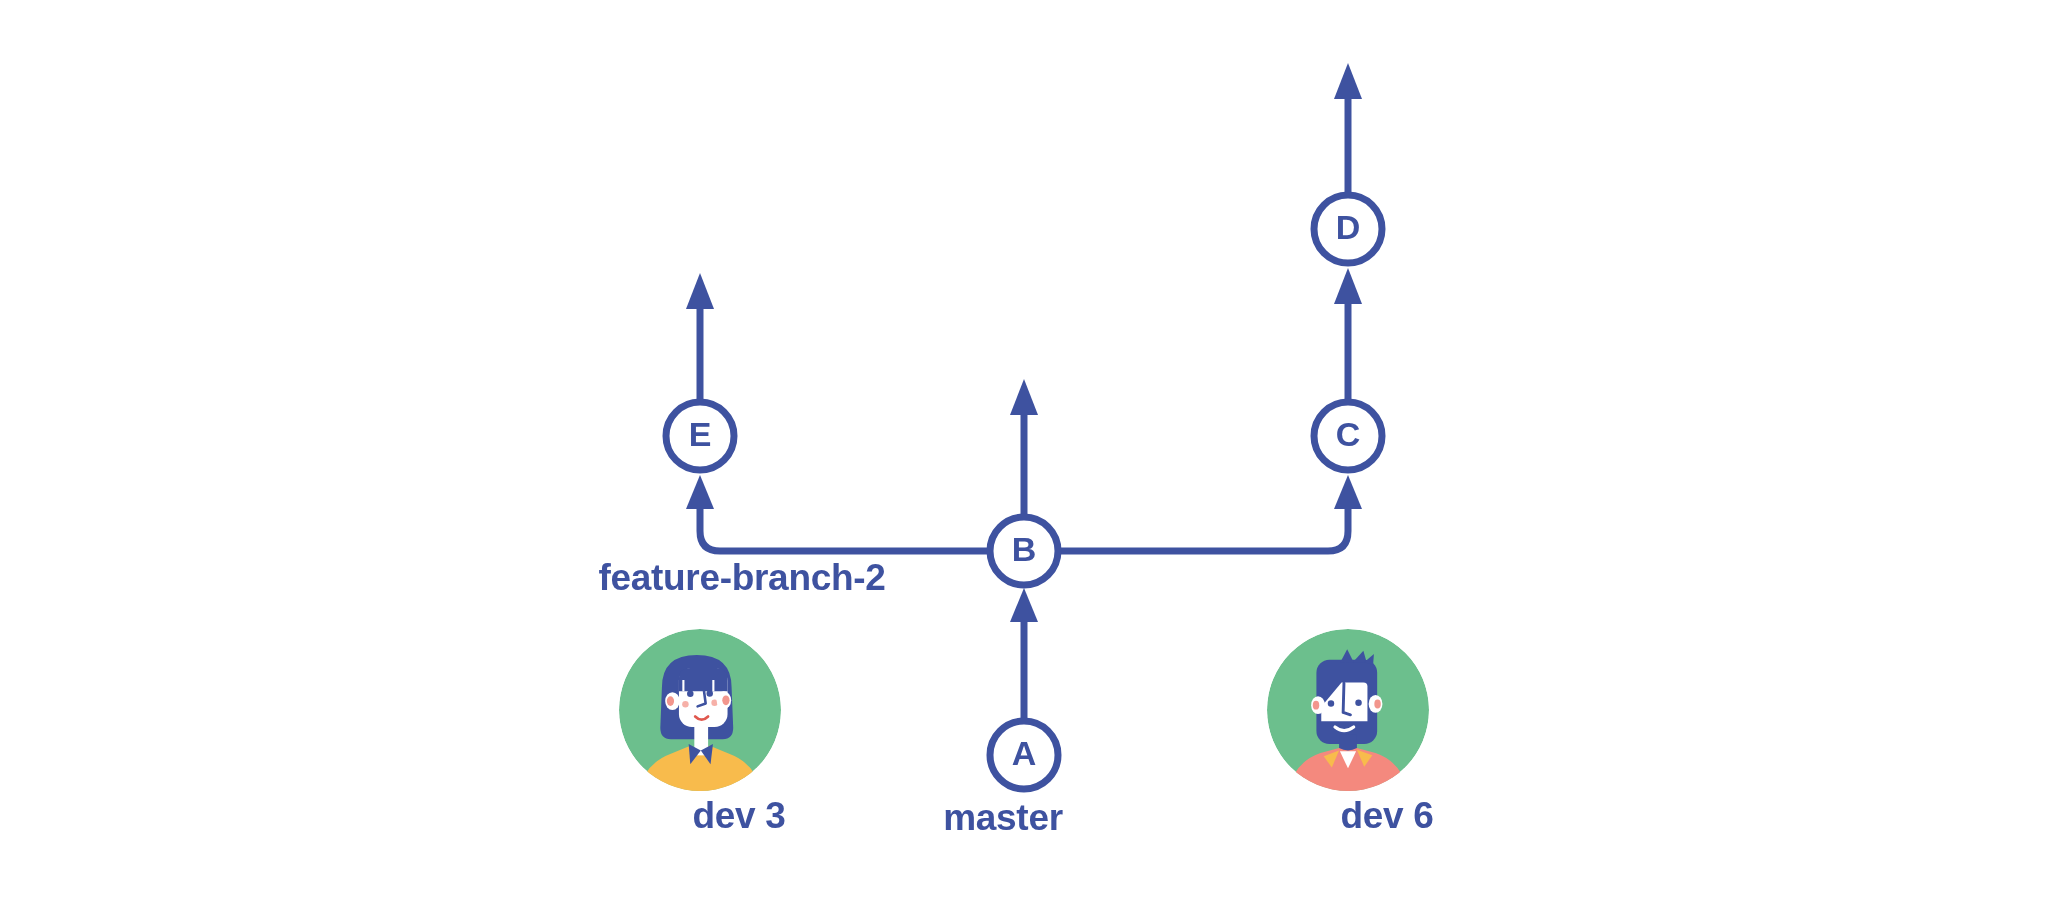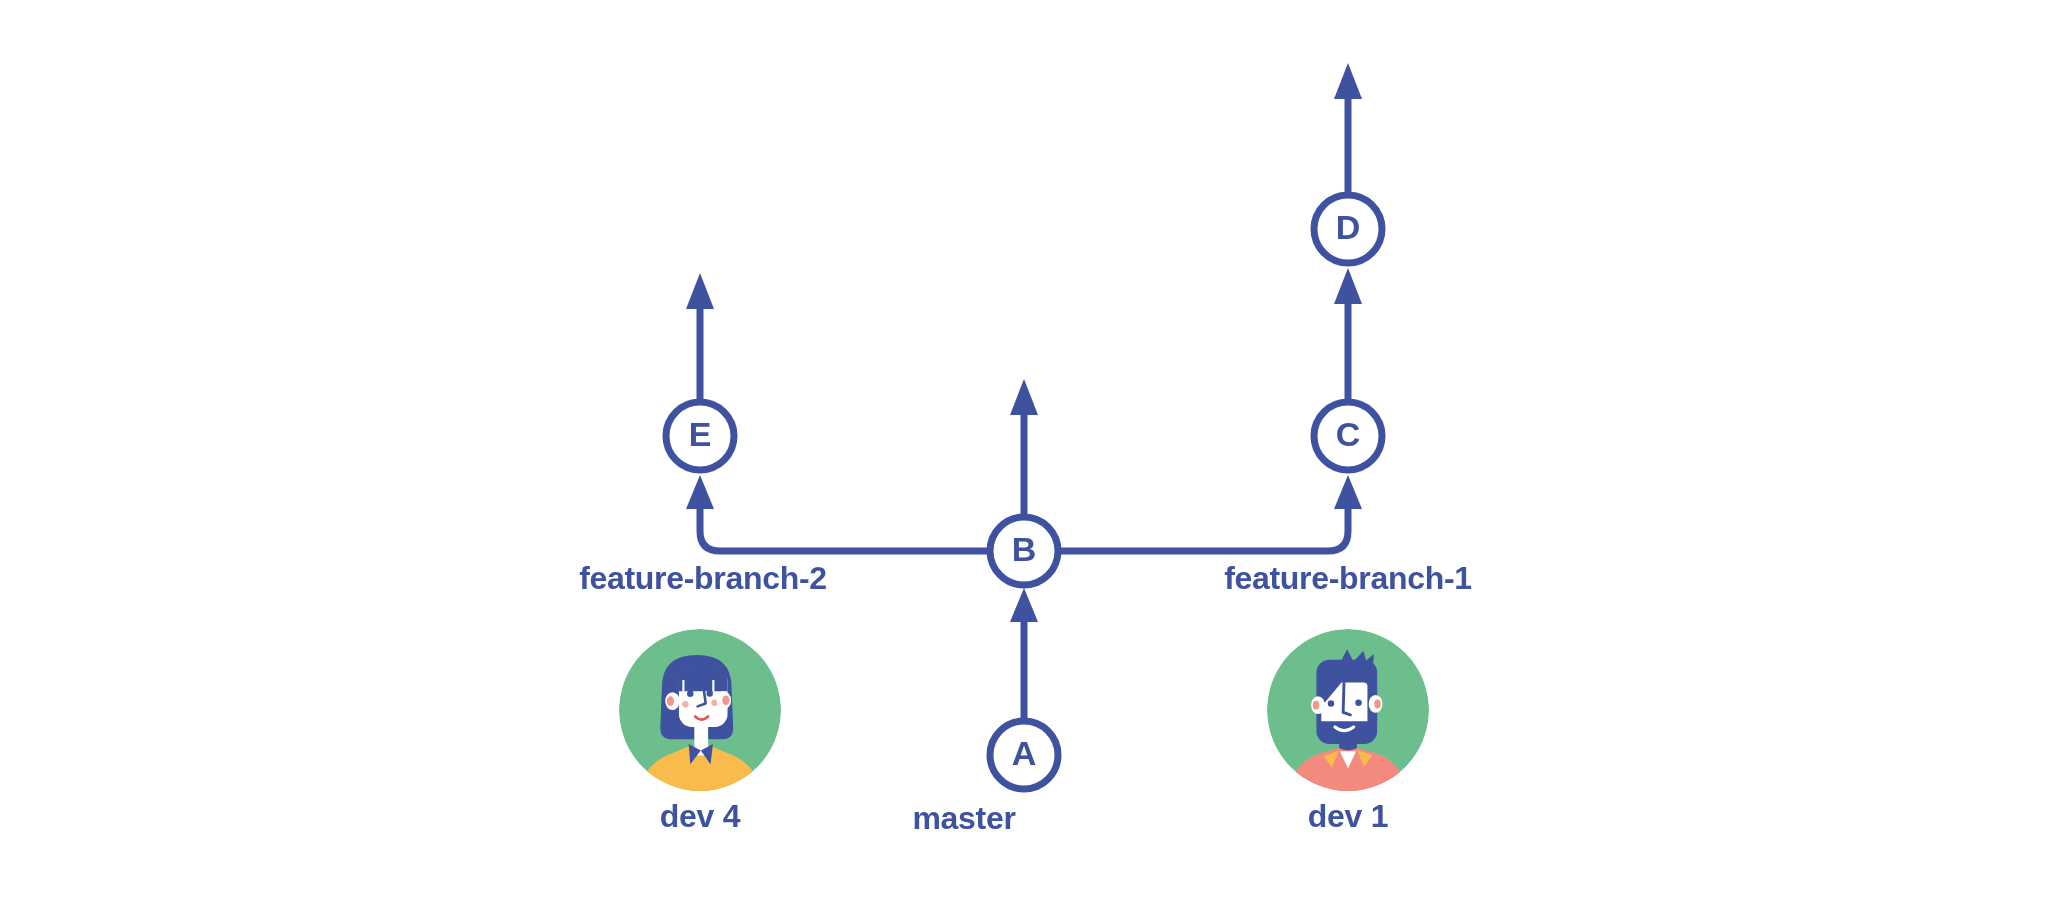--- a/index.html
+++ b/index.html
@@ -24,23 +24,24 @@
   .commit-letter{
     position:absolute;
     transform:translate(-50%,-54%);
     font-size:34px;font-weight:700;color:var(--blue);
     letter-spacing:0;
     white-space:nowrap;
   }
   .text-label{
     position:absolute;
     transform:translate(-50%,-50%);
-    font-size:32px;font-weight:700;color:var(--blue);
+    font-size:37px;font-weight:700;color:var(--blue);
     letter-spacing:-0.3px;
     white-space:nowrap;
+    margin-left:39px;
   }
   .avatar{position:absolute;width:162px;height:162px;}
 </style>
 </head>
 <body>
 
 <div class="stage">
 
   <svg class="layer" width="2048" height="900" viewBox="0 0 2048 900">
     <g stroke="#3E52A0" stroke-width="7" fill="none">
@@ -85,24 +86,23 @@
   </svg>
 
   <div class="commit-letter" style="left:1024px;top:755px">A</div>
   <div class="commit-letter" style="left:1024px;top:551px">B</div>
   <div class="commit-letter" style="left:1348px;top:436px">C</div>
   <div class="commit-letter" style="left:1348px;top:229px">D</div>
   <div class="commit-letter" style="left:700px;top:436px">E</div>
 
   <div class="text-label" style="left:703px;top:578px">feature-branch-2</div>
   <div class="text-label" style="left:964px;top:818px">master</div>
-  <div class="text-label" style="left:1348px;top:578px">feature-branch-1</div>
 
-  <div class="text-label" style="left:700px;top:816px">dev 4</div>
-  <div class="text-label" style="left:1348px;top:816px">dev 1</div>
+  <div class="text-label" style="left:700px;top:816px">dev 3</div>
+  <div class="text-label" style="left:1348px;top:816px">dev 6</div>
 
   <svg class="avatar" style="left:619px;top:629px" viewBox="0 0 200 200">
     <defs>
         <clipPath id="clipW">
           <circle cx="100" cy="100" r="100"></circle>
         </clipPath>
       </defs>
     <g clip-path="url(#clipW)">
       <circle cx="100" cy="100" r="100" fill="#6CBF8D"></circle>
 

